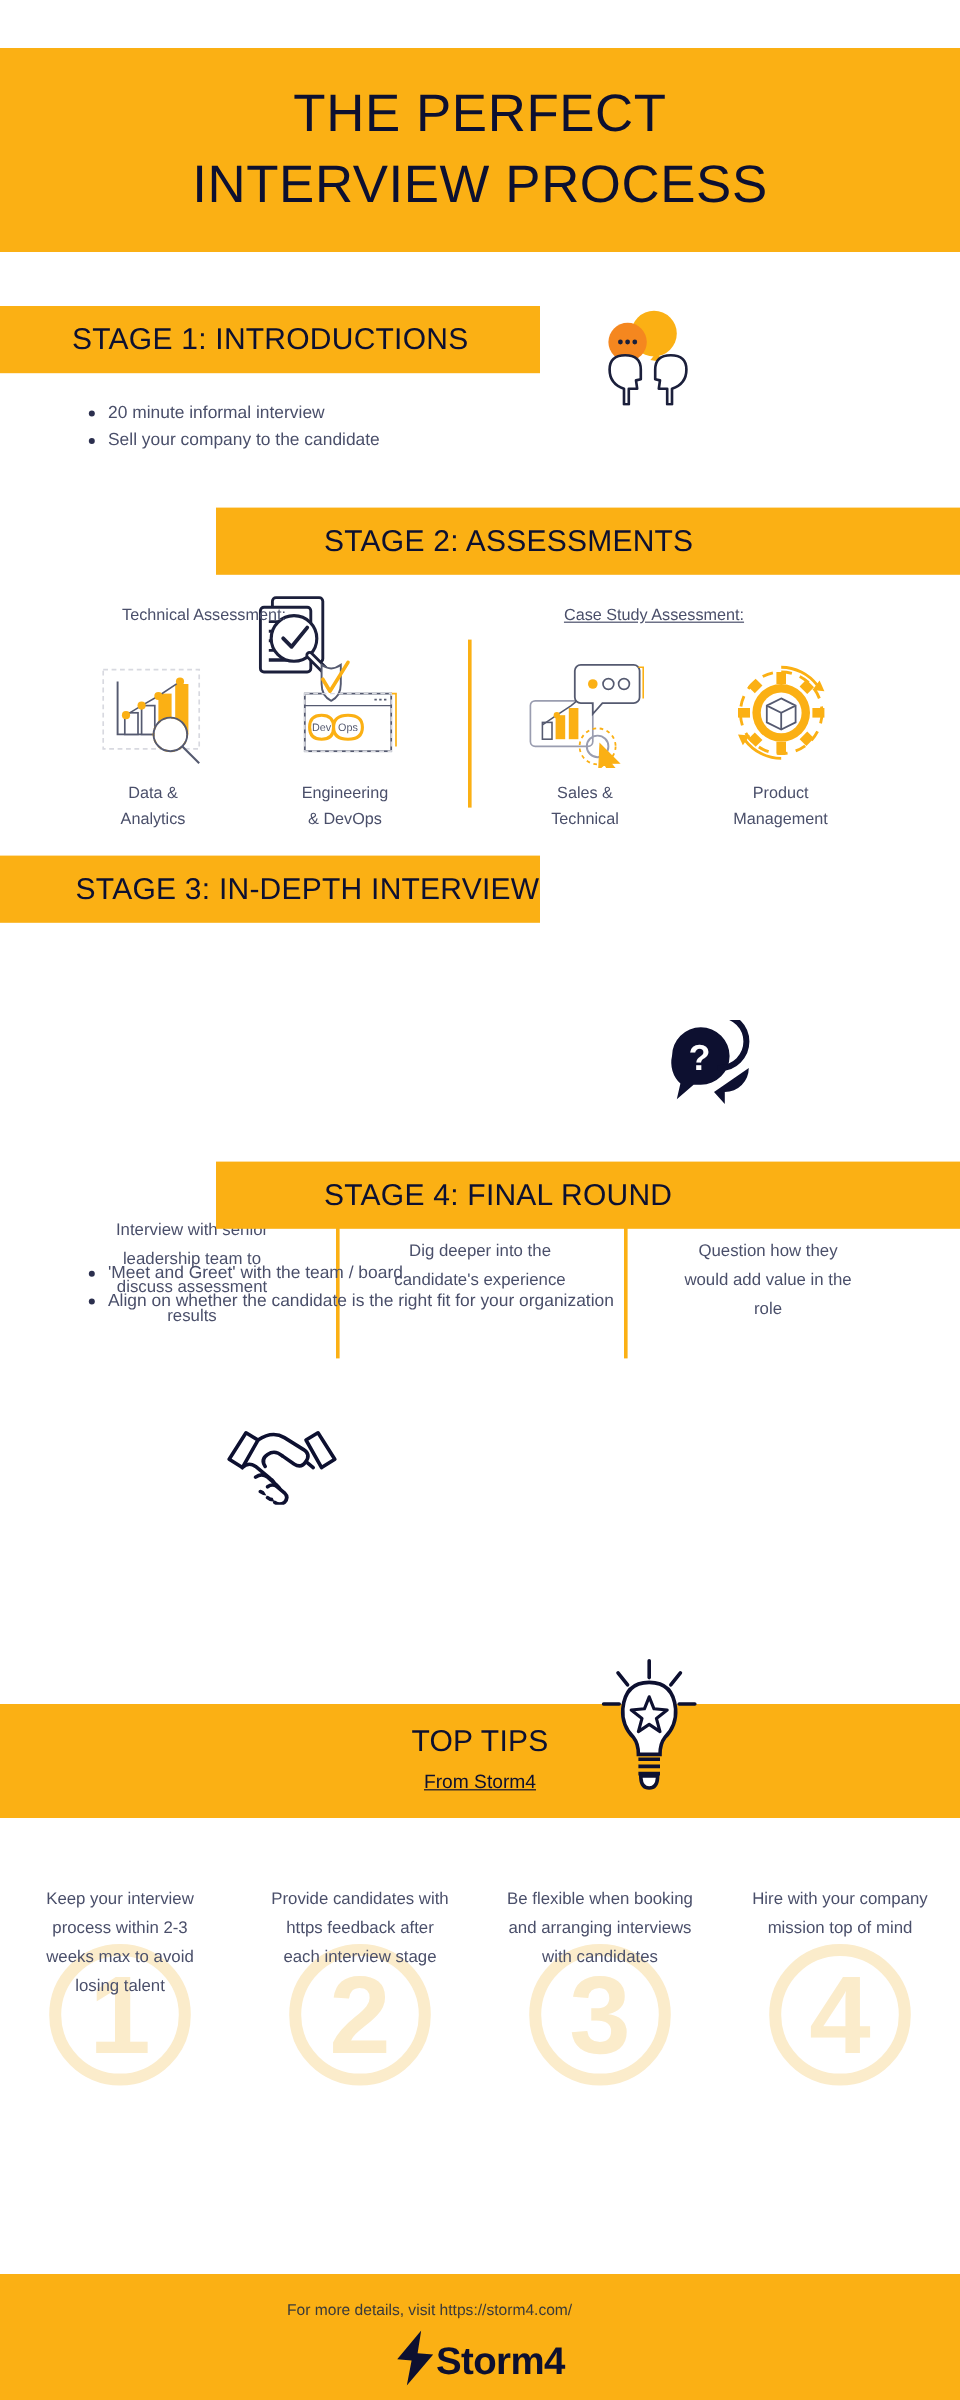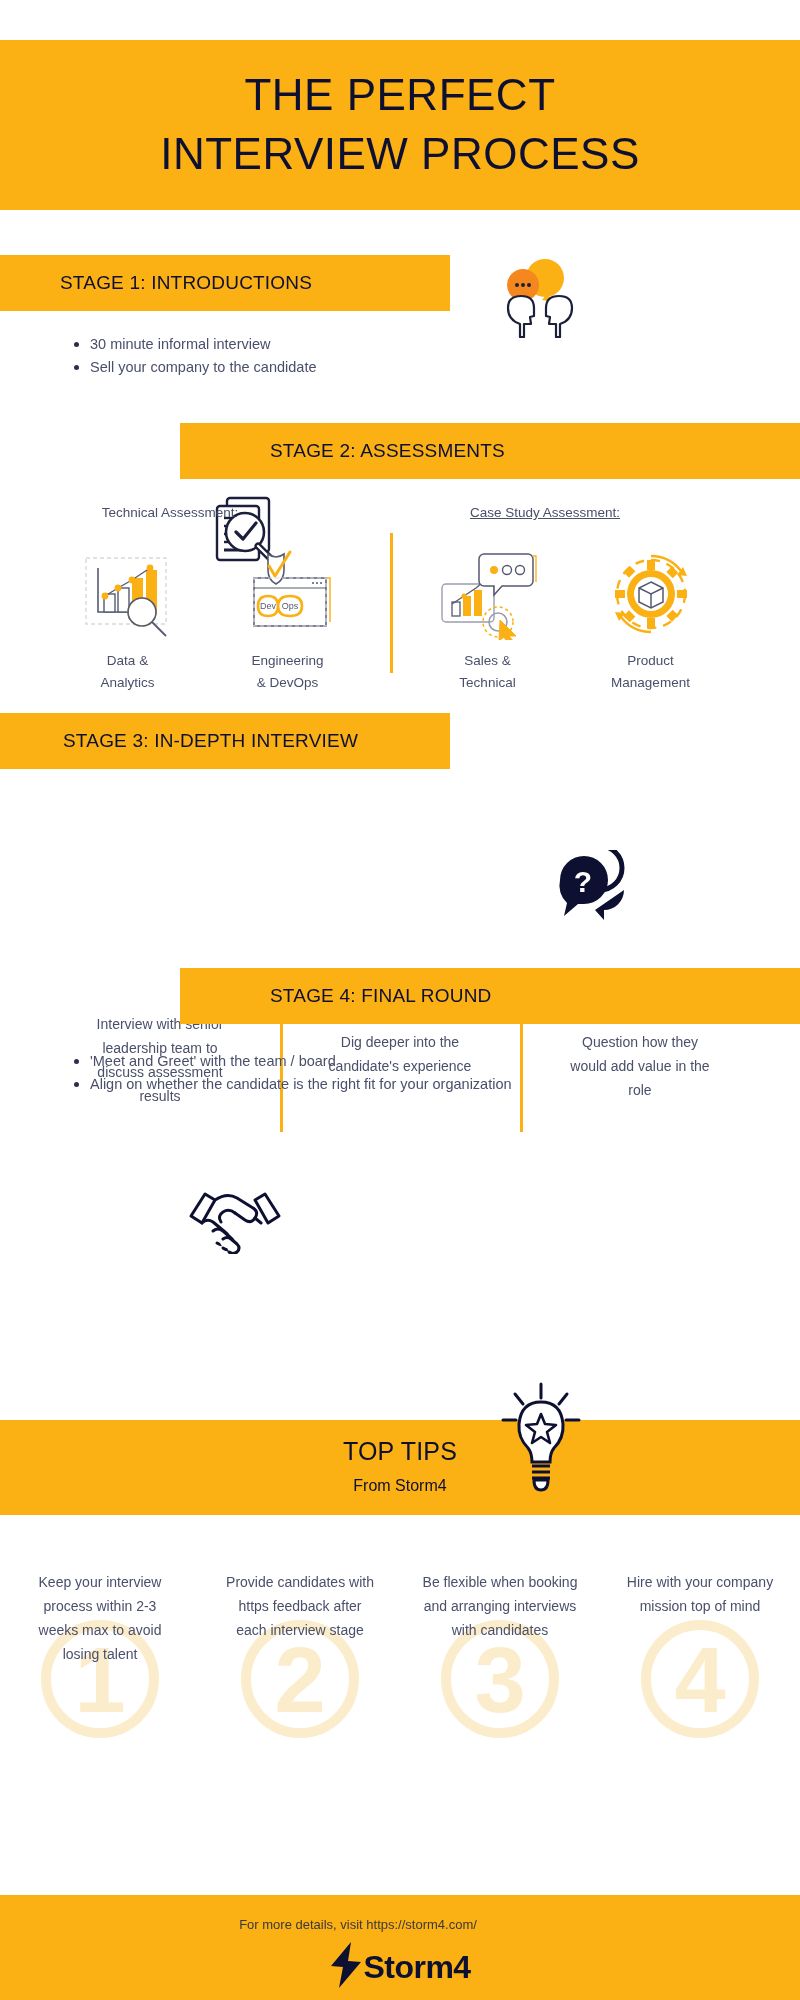--- a/index.html
+++ b/index.html
@@ -25,21 +25,21 @@
     display: flex; flex-direction: column; align-items: center; justify-content: center;
     font-size: 44px; font-weight: 400; letter-spacing: .5px; line-height: 1.33;
     color: #0d1030; text-align: center;
   }
   #title-text span { display: block; }
 
   
   .stage-band { position: absolute; height: 56px; background: #FBB014; }
   .stage-label {
     position: absolute; height: 56px; display: flex; align-items: center;
-    font-size: 19px; letter-spacing: .2px; color: #0d1030; white-space: nowrap;
+    font-size: 25px; letter-spacing: .2px; color: #0d1030; white-space: nowrap;
   }
 
   #s1-band { left: 0; top: 255px; width: 450px; }
   #s1-label { left: 60px; top: 255px; }
 
   #s2-band { left: 180px; top: 423px; width: 620px; }
   #s2-label { left: 270px; top: 423px; }
 
   #s3-band { left: 0; top: 713px; width: 450px; }
   #s3-label { left: 63px; top: 713px; }
@@ -91,21 +91,21 @@
   .s3-col.right span { padding-top: 18px; }
 
   
   #tips-band { left: 0; top: 1420px; width: 800px; height: 95px; }
   #tips-title {
     position: absolute; left: 0; top: 1437px; width: 800px; text-align: center;
     font-size: 25px; color: #0d1030; letter-spacing: .2px;
   }
   #tips-sub {
     position: absolute; left: 0; top: 1477px; width: 800px; text-align: center;
-    font-size: 16px; color: #0d1030;
+    font-size: 16px; color: #0d1030; text-decoration: underline;
   }
   #tips-row { position: absolute; left: 0; top: 1570px; width: 800px; height: 220px; display: flex; }
   .tip { flex: 1; position: relative; text-align: center; }
   .tip-num {
     position: absolute; left: 50%; top: 50px; transform: translateX(-50%);
     width: 118px; height: 118px; border-radius: 50%;
     border: 10px solid #fbeccb; color: #fbeccb;
     font-size: 92px; line-height: 100px; font-weight: 700; text-align: center;
     z-index: 0; user-select: none;
   }
@@ -157,21 +157,21 @@
       <circle cx="27" cy="27" r="2" fill="#1b1f3b"></circle>
       <circle cx="33" cy="27" r="2" fill="#1b1f3b"></circle>
       <circle cx="39" cy="27" r="2" fill="#1b1f3b"></circle>
       <path d="M30 79 L30 66 Q18 62 18 50 Q18 38 31 38 Q44 38 44 50 L44 58 L40 59 L41 66 L34 66 L34 79 Z" fill="#fff" stroke="#1b1f3b" stroke-width="2.2" stroke-linejoin="round"></path>
       <path d="M70 79 L70 66 Q82 62 82 50 Q82 38 69 38 Q56 38 56 50 L56 58 L60 59 L59 66 L66 66 L66 79 Z" fill="#fff" stroke="#1b1f3b" stroke-width="2.2" stroke-linejoin="round"></path>
     </svg>
   </div>
 
   <div class="bullets" id="s1-bullets">
     <ul>
-      <li>30 minute informal interview</li>
+      <li>20 minute informal interview</li>
       <li>Sell your company to the candidate</li>
     </ul>
   </div>
 
   <div class="band stage-band" id="s2-band"></div>
   <div class="stage-label" id="s2-label">STAGE 2: ASSESSMENTS</div>
 
   <div class="deco-icon" id="icon-assess">
     <svg width="85" height="85" viewBox="0 0 85 85">
       <rect x="22" y="6" width="42" height="54" rx="3" fill="#fff" stroke="#1b1f3b" stroke-width="2.4"></rect>

